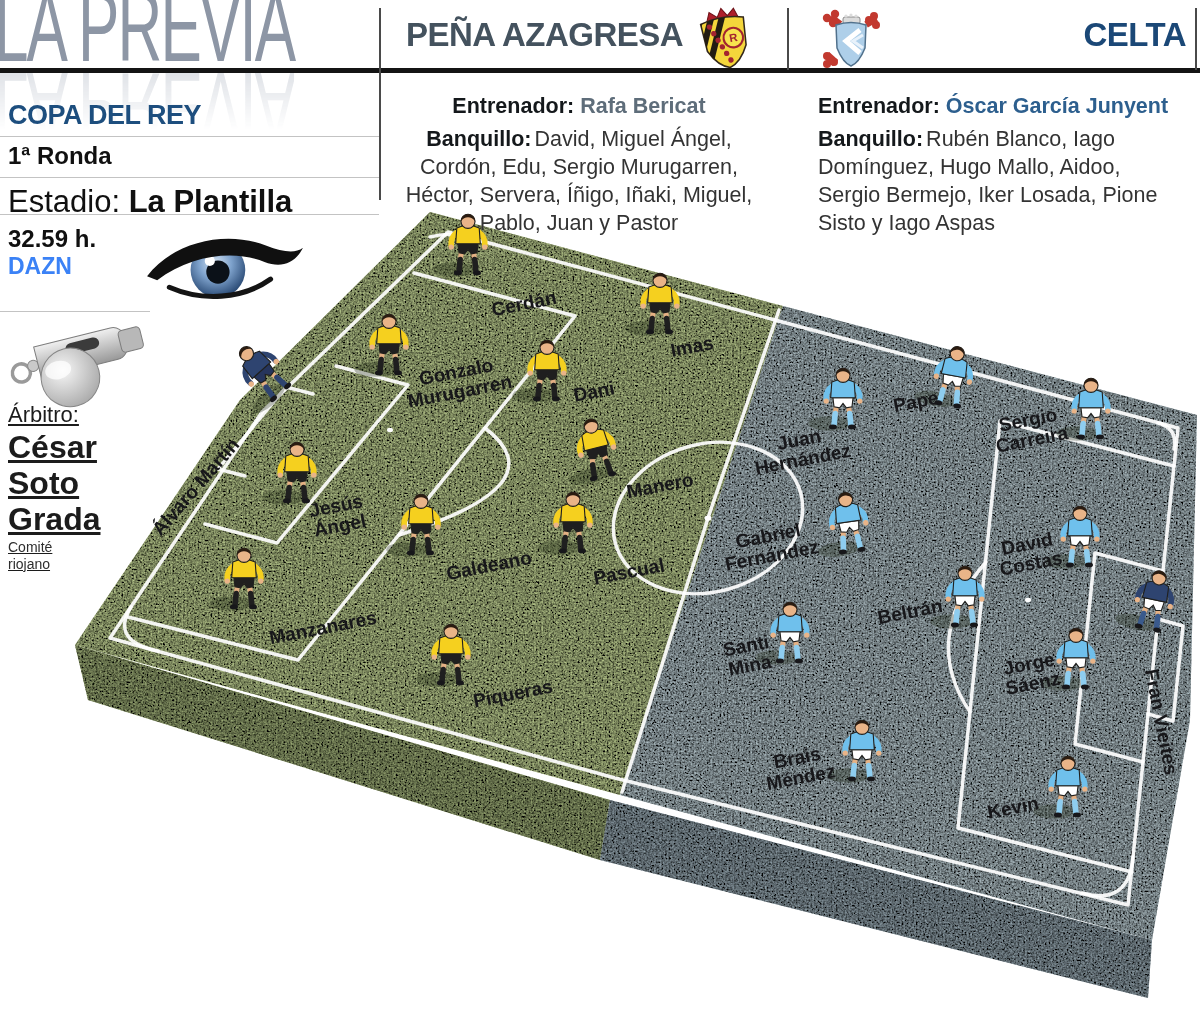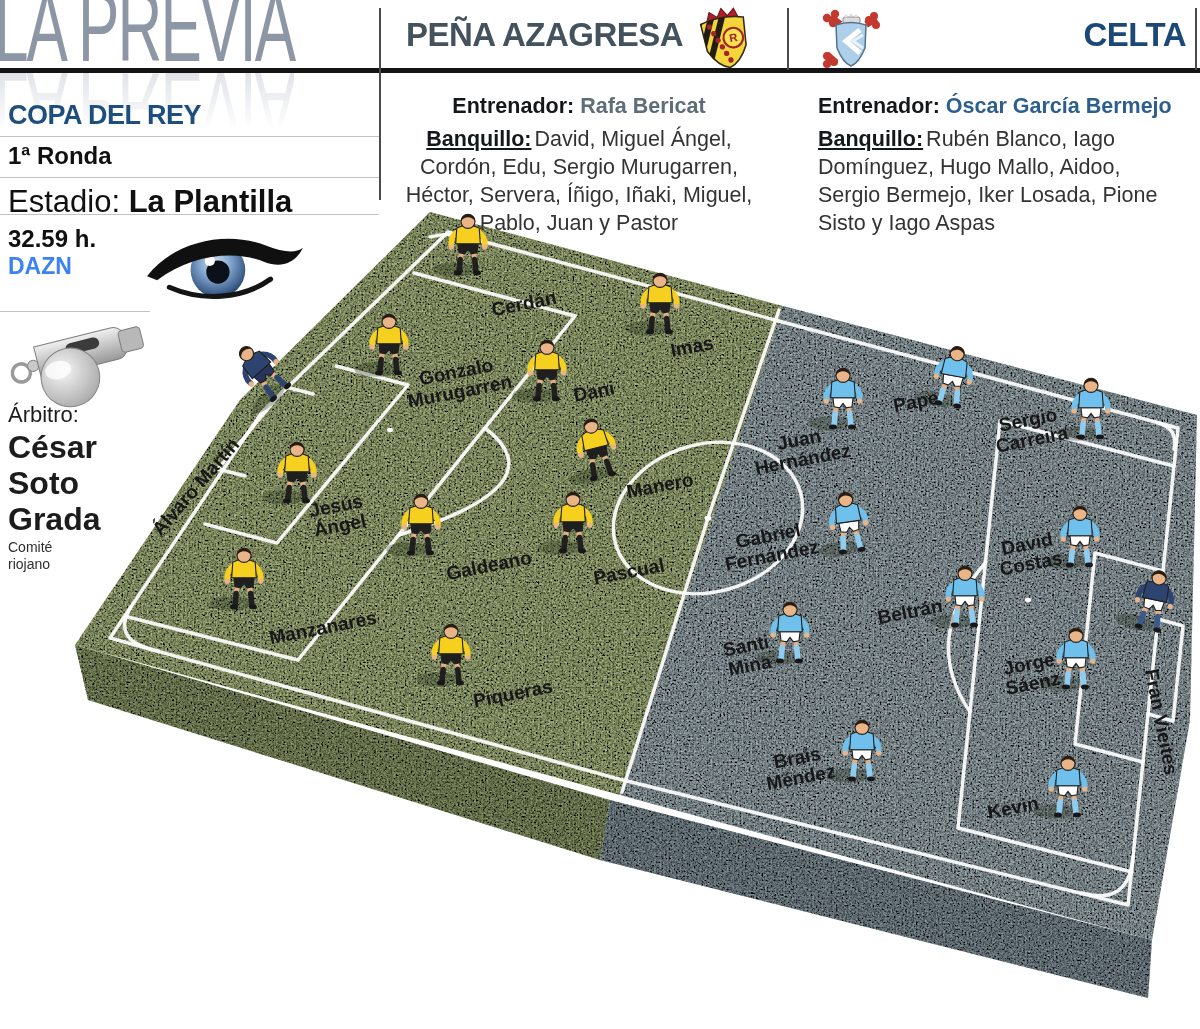--- a/index.html
+++ b/index.html
@@ -27,31 +27,31 @@
   .crest{position:absolute;}
   
   .lc{position:absolute;left:8px;color:#101010;}
   .lc-line{position:absolute;left:0;height:1px;background:#c3c3c3;}
   .competition{top:100px;font-size:27px;font-weight:700;color:#1d4e7e;letter-spacing:-0.5px;}
   .round{top:142px;font-size:24px;font-weight:700;}
   .stadium{top:184px;font-size:31px;}
   .stadium b{font-weight:700;}
   .time{top:225px;font-size:24px;font-weight:700;}
   .tv{top:253px;font-size:23px;font-weight:700;color:#3b82f6;}
-  .arbitro{top:402px;width:138px;font-size:22px;line-height:1.18;color:#1c1c1c;}
+  .arbitro{top:402px;width:138px;font-size:22px;line-height:1.18;color:#1c1c1c;text-decoration:underline;}
   .arbitro .ref-name{font-size:32px;font-weight:700;line-height:1.12;margin:2px 0 2px 0;}
   .arbitro .committee{font-size:14px;color:#2e2e2e;width:90px;}
   
   .bench-block{position:absolute;top:92px;width:368px;font-size:21.5px;line-height:28px;color:#333;}
   .bench-home{left:395px;text-align:center;}
   .bench-away{left:818px;text-align:left;}
   .coach-line{margin-bottom:5px;color:#14181b;font-weight:700;}
   .coach-home{color:#5e6d7a;}
   .coach-away{color:#2d5f8e;}
-  .bench-lbl{font-weight:700;color:#14181b;margin-right:3px;text-decoration:underline;}
+  .bench-lbl{font-weight:700;color:#14181b;margin-right:3px;}
   
   #pitchsvg{position:absolute;left:0;top:0;}
   .t-home{--shirt:#f5d01f;--shorts:#1f1f1f;--sock:#1f1f1f;}
   .t-away{--shirt:#6fc0ec;--shorts:#ffffff;--sock:#8ecdef;}
   .t-gkhome{--shirt:#2e4470;--shorts:#26355c;--sock:#2e4470;}
   .t-gkaway{--shirt:#2e4470;--shorts:#ffffff;--sock:#3a5a8c;}
   .p-shirt{fill:var(--shirt);stroke:#20201e;stroke-width:1;}
   .p-arm{stroke:var(--shirt);stroke-width:5;fill:none;stroke-linecap:round;}
   .p-shorts{fill:var(--shorts);stroke:#20201e;stroke-width:1;}
   .p-sock{stroke:var(--sock);stroke-width:5;fill:none;stroke-linecap:round;}
@@ -608,20 +608,20 @@
       <span class="coach-home">Rafa Bericat</span>
     </div>
     <div>
       <span class="bench-lbl">Banquillo:</span><span>David, Miguel Ángel, Cordón, Edu, Sergio Murugarren, Héctor, Servera, Íñigo, Iñaki, Miguel, Pablo, Juan y Pastor</span>
     </div>
   </div>
 
   <div class="bench-block bench-away">
     <div class="coach-line">
       <span>Entrenador:</span>
-      <span class="coach-away">Óscar García Bermejo</span>
+      <span class="coach-away">Óscar García Junyent</span>
     </div>
     <div>
       <span class="bench-lbl">Banquillo:</span><span>Rubén Blanco, Iago Domínguez, Hugo Mallo, Aidoo, Sergio Bermejo, Iker Losada, Pione Sisto y Iago Aspas</span>
     </div>
   </div>
 
 </div>
 
 </body></html>

